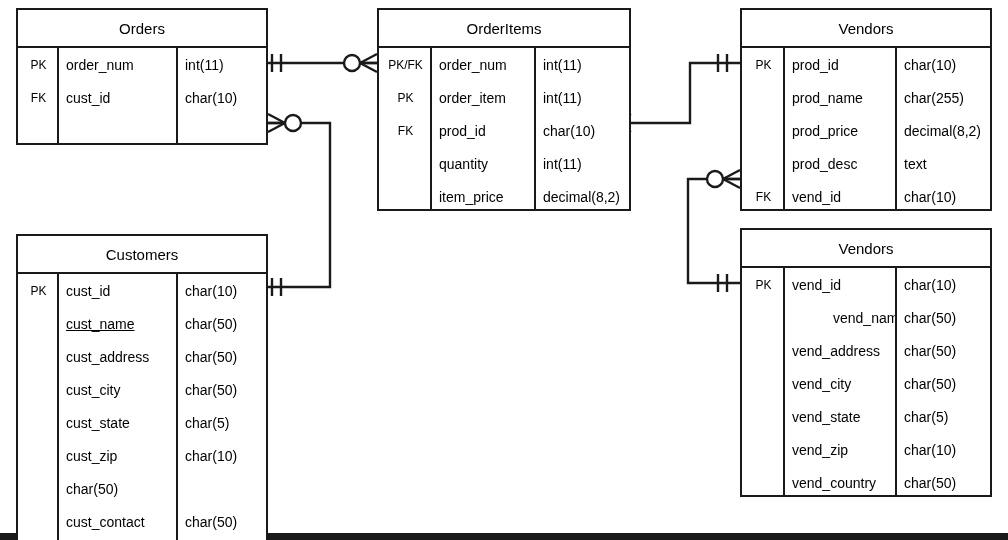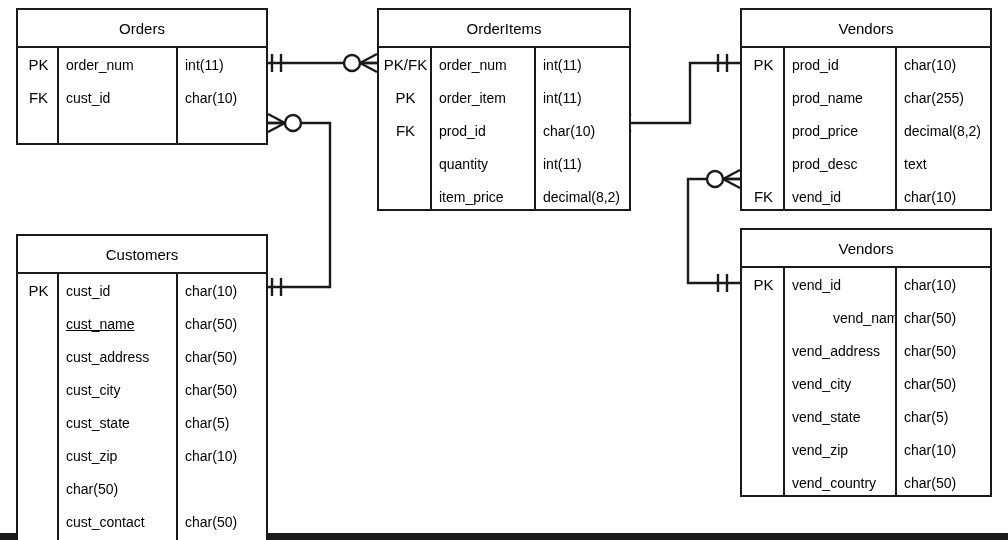--- a/index.html
+++ b/index.html
@@ -27,21 +27,21 @@
     white-space:nowrap;
   }
   .entity-rows{display:flex;flex-direction:column;flex:1;}
   .erow{
     display:flex;flex-direction:row;
     height:33px;
     box-sizing:border-box;
   }
   .ecell-key{
     display:flex;align-items:center;justify-content:center;
-    font-size:15px;
+    font-size:12px;
     box-sizing:border-box;
     border-right:2px solid #1a1a1a;
     white-space:nowrap;
     overflow:hidden;
   }
   .ecell-field{
     display:flex;align-items:center;
     padding-left:7px;
     font-size:14px;
     box-sizing:border-box;

